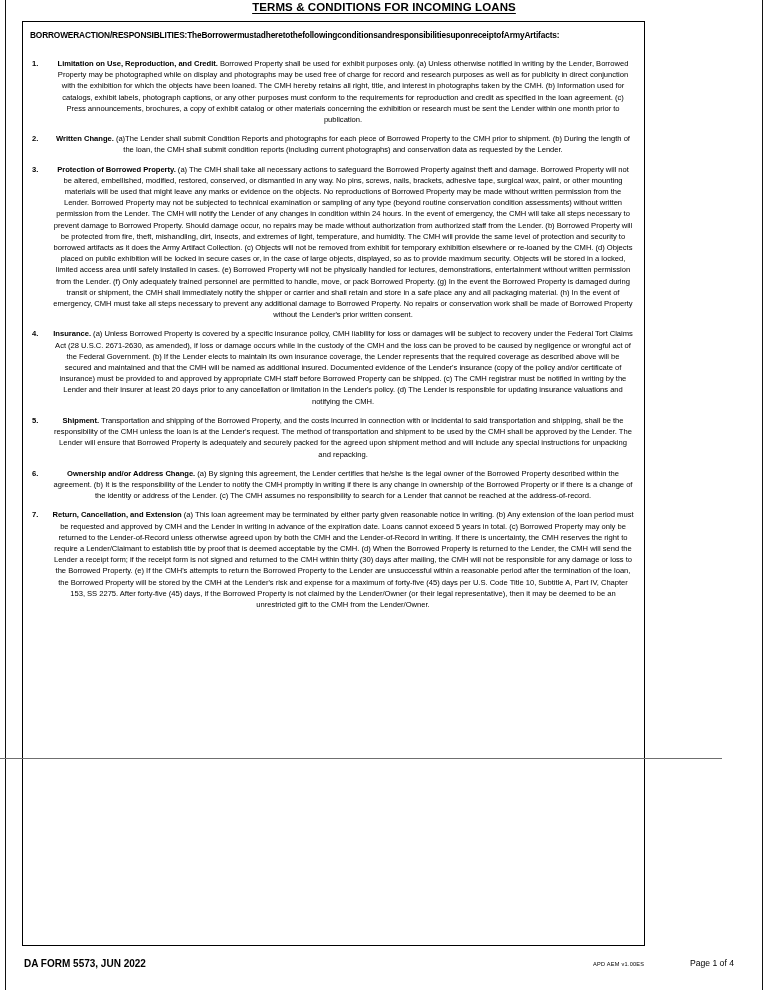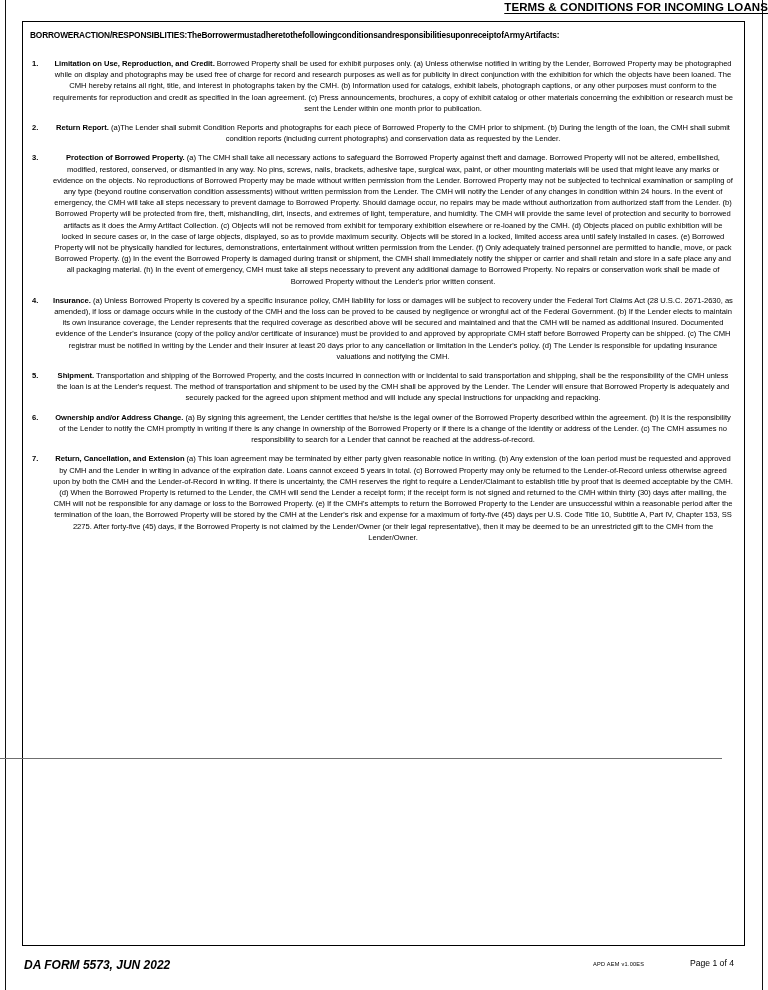--- a/index.html
+++ b/index.html
@@ -26,34 +26,34 @@
     border-left: 1px solid #111;
     border-right: 1px solid #111;
     box-sizing: border-box;
   }
 
   .doc-title {
     position: absolute;
     left: 0;
     top: 1px;
     width: 768px;
-    text-align: right;
+    text-align: center;
     font-size: 11.5px;
     font-weight: bold;
     letter-spacing: 0.1px;
     text-decoration: underline;
     text-underline-offset: 2px;
   }
 
   
   .content-box {
     position: absolute;
     left: 22px;
     top: 21px;
-    width: 723px;
+    width: 623px;
     height: 925px;
     border: 1.6px solid #000;
     box-sizing: border-box;
     background: #fff;
   }
 
   .intro {
     position: absolute;
     left: 7px;
     top: 8px;
@@ -111,23 +111,22 @@
     position: absolute;
     left: 0;
     top: 958px;
     width: 768px;
     height: 20px;
   }
   .footer-left {
     position: absolute;
     left: 24px;
     top: 0;
-    font-size: 12px;
+    font-size: 10px;
     font-weight: bold;
-    font-style: italic;
   }
   .footer-apd {
     position: absolute;
     left: 593px;
     top: 3px;
     font-size: 5.6px;
     letter-spacing: 0.25px;
   }
   .footer-page {
     position: absolute;
@@ -148,21 +147,21 @@
 
   <div class="clauses">
 
     <div class="clause">
       <div class="clause-num">1.</div>
       <div class="clause-body"><span class="lead">Limitation on Use, Reproduction, and Credit.</span><span>  Borrowed Property shall be used for exhibit purposes only. (a) Unless otherwise notified in writing by the Lender, Borrowed Property may be photographed while on display and photographs may be used free of charge for record and research purposes as well as for publicity in direct conjunction with the exhibition for which the objects have been loaned.  The CMH hereby retains all right, title, and interest in photographs taken by the CMH.  (b) Information used for catalogs, exhibit labels, photograph captions, or any other purposes must conform to the requirements for reproduction and credit as specified in the loan agreement.  (c)  Press announcements, brochures, a copy of exhibit catalog or other materials concerning the exhibition or research must be sent the Lender within one month prior to publication.</span></div>
     </div>
 
     <div class="clause">
       <div class="clause-num">2.</div>
-      <div class="clause-body"><span class="lead">Return Report.</span><span>  (a)The Lender shall submit Condition Reports and photographs for each piece of Borrowed Property to the CMH prior to shipment. (b) During the length of the loan, the CMH shall submit condition reports (including current photographs) and conservation data as requested by the Lender.</span></div>
+      <div class="clause-body"><span class="lead">Written Change.</span><span>  (a)The Lender shall submit Condition Reports and photographs for each piece of Borrowed Property to the CMH prior to shipment. (b) During the length of the loan, the CMH shall submit condition reports (including current photographs) and conservation data as requested by the Lender.</span></div>
     </div>
 
     <div class="clause">
       <div class="clause-num">3.</div>
       <div class="clause-body"><span class="lead">Protection of Borrowed Property.</span><span>  (a) The CMH shall take all necessary actions to safeguard the Borrowed Property against theft and damage.  Borrowed Property will not be altered, embellished, modified, restored, conserved, or dismantled in any way.  No pins, screws, nails, brackets, adhesive tape, surgical wax, paint, or other mounting materials will be used that might leave any marks or evidence on the objects. No reproductions of Borrowed Property may be made without written permission from the Lender.  Borrowed Property may not be subjected to technical examination or sampling of any type (beyond routine conservation condition assessments) without written permission from the Lender.  The CMH will notify the Lender of any changes in condition within 24 hours.  In the event of emergency, the CMH will take all steps necessary to prevent damage to Borrowed Property.  Should damage occur, no repairs may be made without authorization from authorized staff from the Lender.  (b) Borrowed Property will be protected from fire, theft, mishandling, dirt, insects, and extremes of light, temperature, and humidity. The CMH will provide the same level of protection and security to borrowed artifacts as it does the Army Artifact Collection.  (c) Objects will not be removed from exhibit for temporary exhibition elsewhere or re-loaned by the CMH.  (d) Objects placed on public exhibition will be locked in secure cases or, in the case of large objects, displayed, so as to provide maximum security. Objects will be stored in a locked, limited access area until safely installed in cases.  (e) Borrowed Property will not be physically handled for lectures, demonstrations, entertainment without written permission from the Lender.  (f) Only adequately trained personnel are permitted to handle, move, or pack Borrowed Property.  (g) In the event the Borrowed Property is damaged during transit or shipment, the CMH shall immediately notify the shipper or carrier and shall retain and store in a safe place any and all packaging material.   (h) In the event of emergency, CMH must take all steps necessary to prevent any additional damage to Borrowed Property.  No repairs or conservation work shall be made of Borrowed Property without the Lender's prior written consent.</span></div>
     </div>
 
     <div class="clause">
       <div class="clause-num">4.</div>
       <div class="clause-body"><span class="lead">Insurance.</span><span>  (a) Unless Borrowed Property is covered by a specific insurance policy, CMH liability for loss or damages will be subject to recovery under the Federal Tort Claims Act (28 U.S.C. 2671-2630, as amended), if loss or damage occurs while in the custody of the CMH and the loss can be proved to be caused by negligence or wrongful act of the Federal Government. (b)  If the Lender elects to maintain its own insurance coverage, the Lender represents that the required coverage as described above will be secured and maintained and that the CMH will be named as additional insured. Documented evidence of the Lender's insurance (copy of the policy and/or certificate of insurance) must be provided to and approved by appropriate CMH staff before Borrowed Property can be shipped.  (c) The CMH registrar must be notified in writing by the Lender and their insurer at least 20 days prior to any cancellation or limitation in the Lender's policy. (d) The Lender is responsible for updating insurance valuations and notifying the CMH.</span></div>

